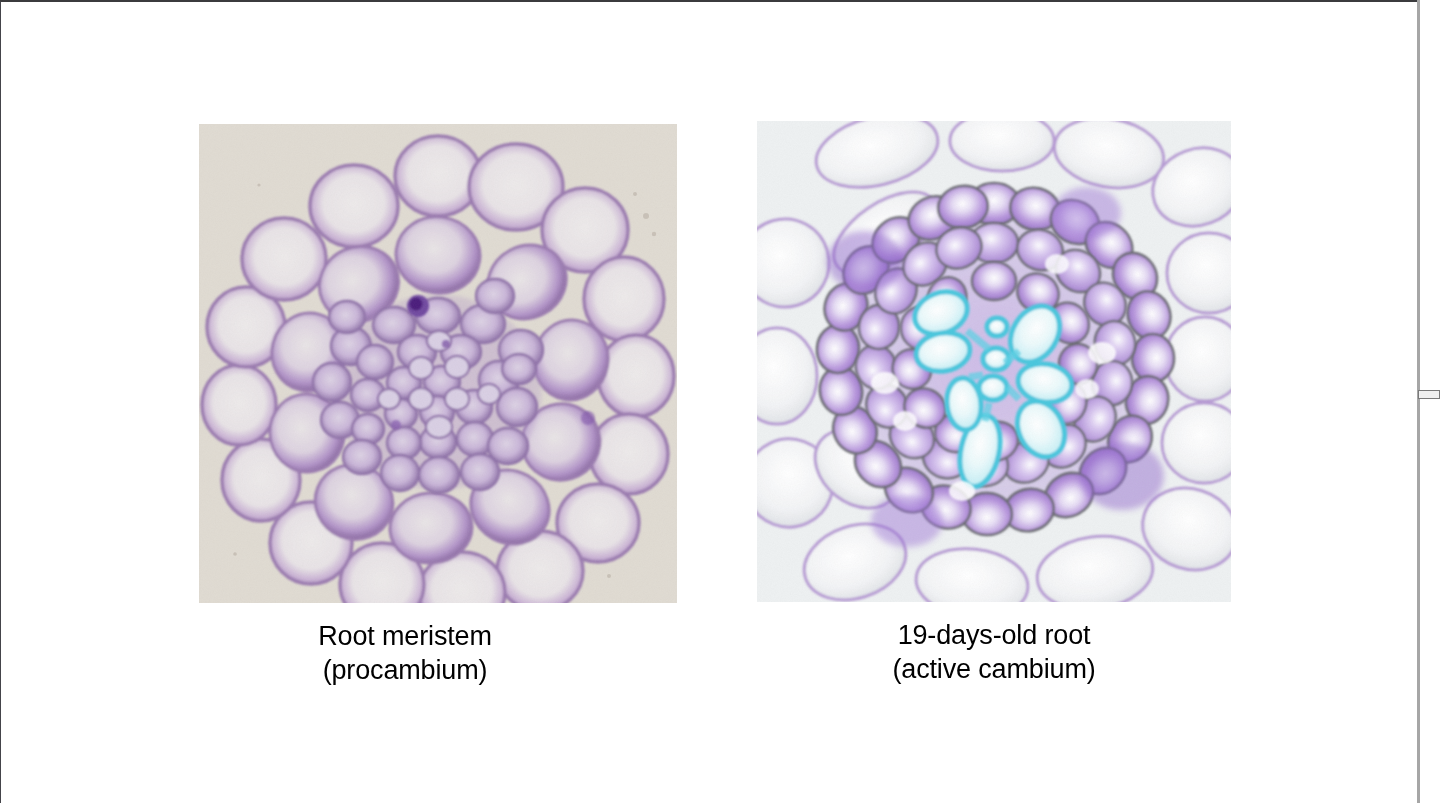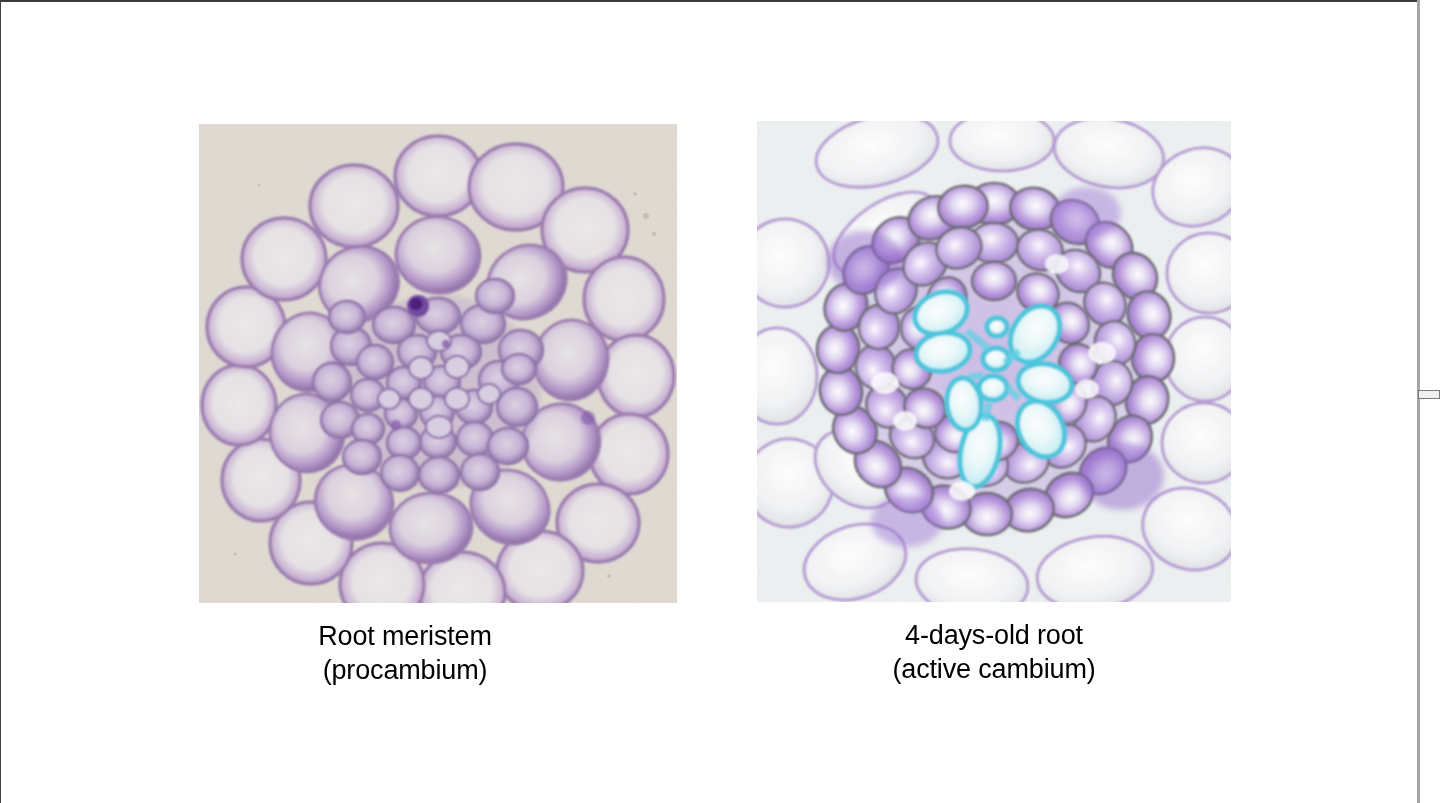--- a/index.html
+++ b/index.html
@@ -396,20 +396,20 @@
           <ellipse cx="365" cy="355" rx="42" ry="34" fill="#8b5fc9"></ellipse>
           <ellipse cx="108" cy="140" rx="38" ry="30" fill="#8b5fc9"></ellipse>
           <ellipse cx="330" cy="92" rx="34" ry="26" fill="#9a6fd4"></ellipse>
           <ellipse cx="150" cy="400" rx="36" ry="26" fill="#9a6fd4"></ellipse>
         </g>
 
         <rect x="0" y="0" width="474" height="481" filter="url(#Rgrain)" opacity="0.8"></rect>
       </svg>
     </div>
 
-    <div class="figure-caption">4-days-old root
+    <div class="figure-caption">19-days-old root
 (active cambium)</div>
   </div>
 
 </div>
 
 <div id="pane-divider"></div>
 <div id="pane-divider-handle"></div>
 
 </body></html>

